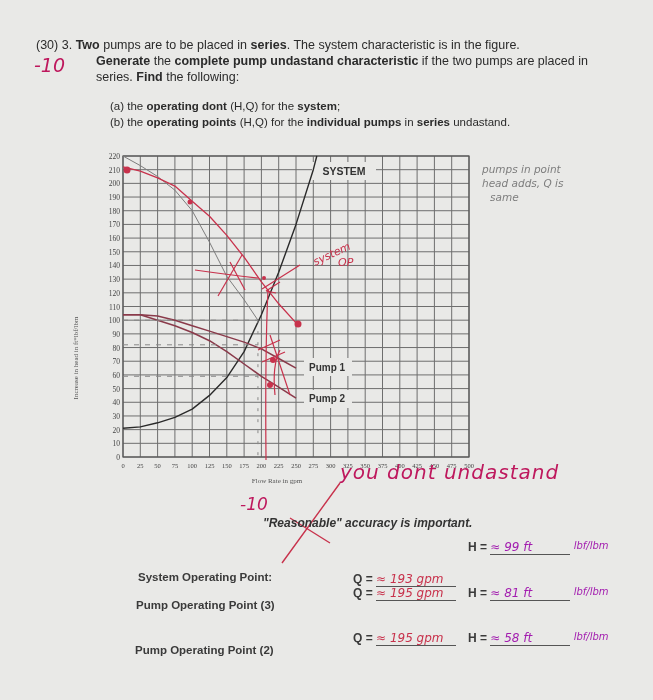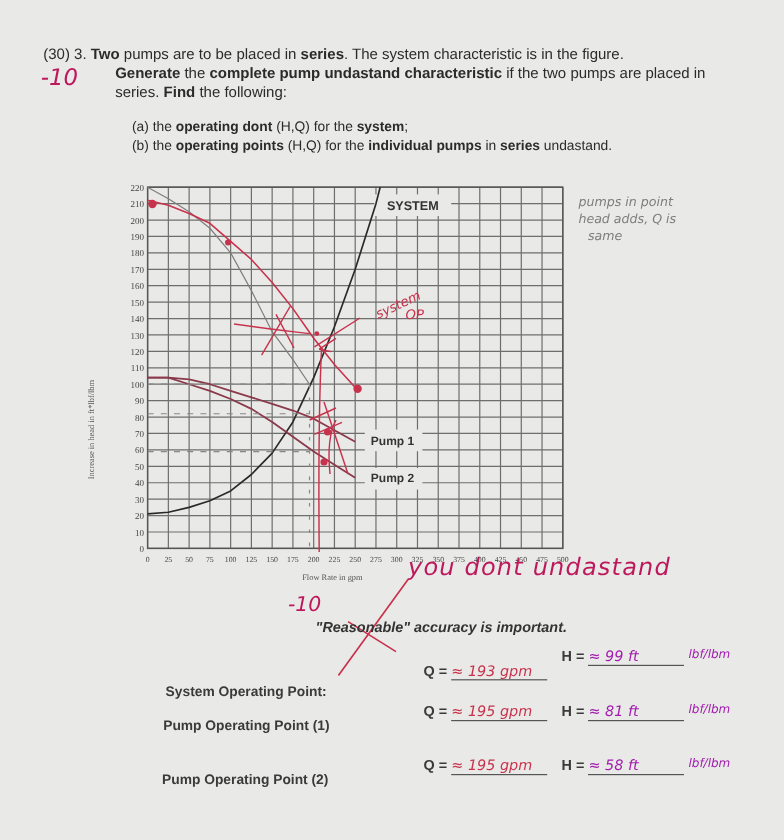--- a/index.html
+++ b/index.html
@@ -199,25 +199,25 @@
 <div class="abs hand-red" style="left:240px;top:494px;font-size:17px;">-10</div>
 <svg class="abs" style="left:280px;top:478px;" width="80" height="90">
   <path d="M10 40 L50 65 M2 85 L60 5" stroke="#c8324c" stroke-width="1.4" fill="none"></path>
 </svg>
 
 <div class="abs" style="left:263px;top:516px;font-size:12px;font-weight:bold;font-style:italic;color:#333;">"Reasonable" accuracy is important.</div>
 
 <div id="answers">
     <div>
       <div class="abs label-row" style="left:138px;top:553px;margin-top:18px;">System Operating Point:</div>
-      <div class="abs ans" style="left:353px;top:552px;"><span>Q =</span> <span class="blank hw">≈ 193 gpm</span></div>
+      <div class="abs ans" style="left:353px;top:572px;"><span>Q =</span> <span class="blank hw">≈ 193 gpm</span></div>
       <div class="abs ans" style="left:468px;top:540px;"><span>H =</span> <span class="blank hw-blue">≈ 99 ft</span> <span class="hw-blue" style="font-size:10px;vertical-align:top;">lbf/lbm</span></div>
     </div>
     <div>
-      <div class="abs label-row" style="left:136px;top:599px;">Pump Operating Point (1)</div>
+      <div class="abs label-row" style="left:136px;top:599px;">Pump Operating Point (3)</div>
       <div class="abs ans" style="left:353px;top:586px;"><span>Q =</span> <span class="blank hw">≈ 195 gpm</span></div>
       <div class="abs ans" style="left:468px;top:586px;"><span>H =</span> <span class="blank hw-blue">≈ 81 ft</span> <span class="hw-blue" style="font-size:10px;vertical-align:top;">lbf/lbm</span></div>
     </div>
     <div>
       <div class="abs label-row" style="left:135px;top:644px;">Pump Operating Point (2)</div>
       <div class="abs ans" style="left:353px;top:631px;"><span>Q =</span> <span class="blank hw">≈ 195 gpm</span></div>
       <div class="abs ans" style="left:468px;top:631px;"><span>H =</span> <span class="blank hw-blue">≈ 58 ft</span> <span class="hw-blue" style="font-size:10px;vertical-align:top;">lbf/lbm</span></div>
     </div>
   </div>
 

